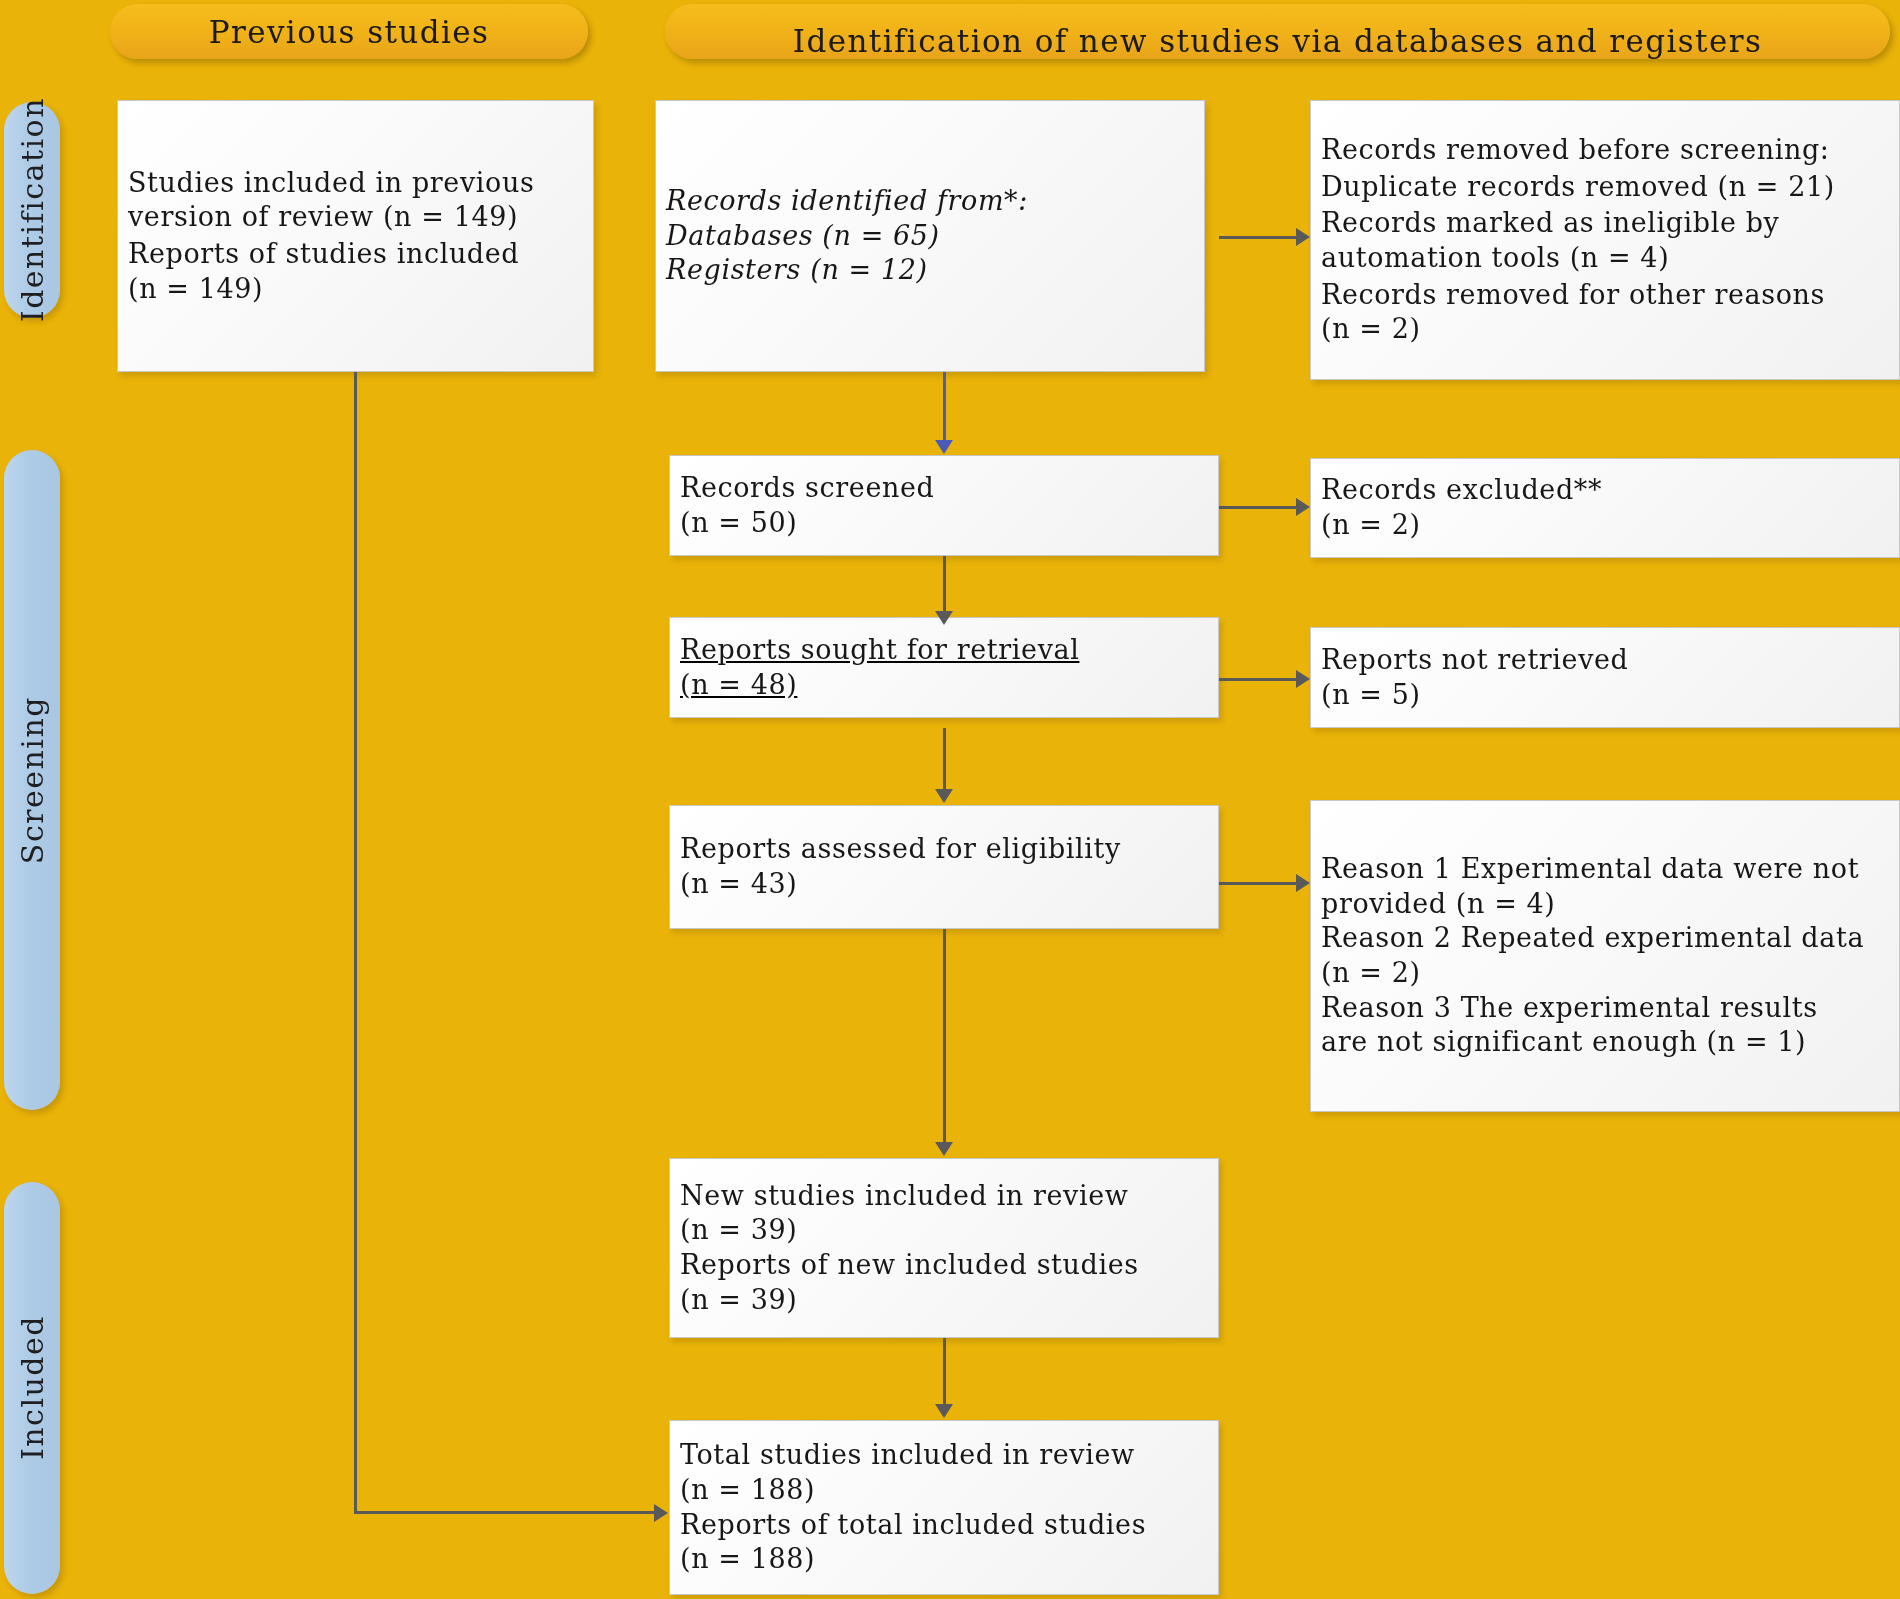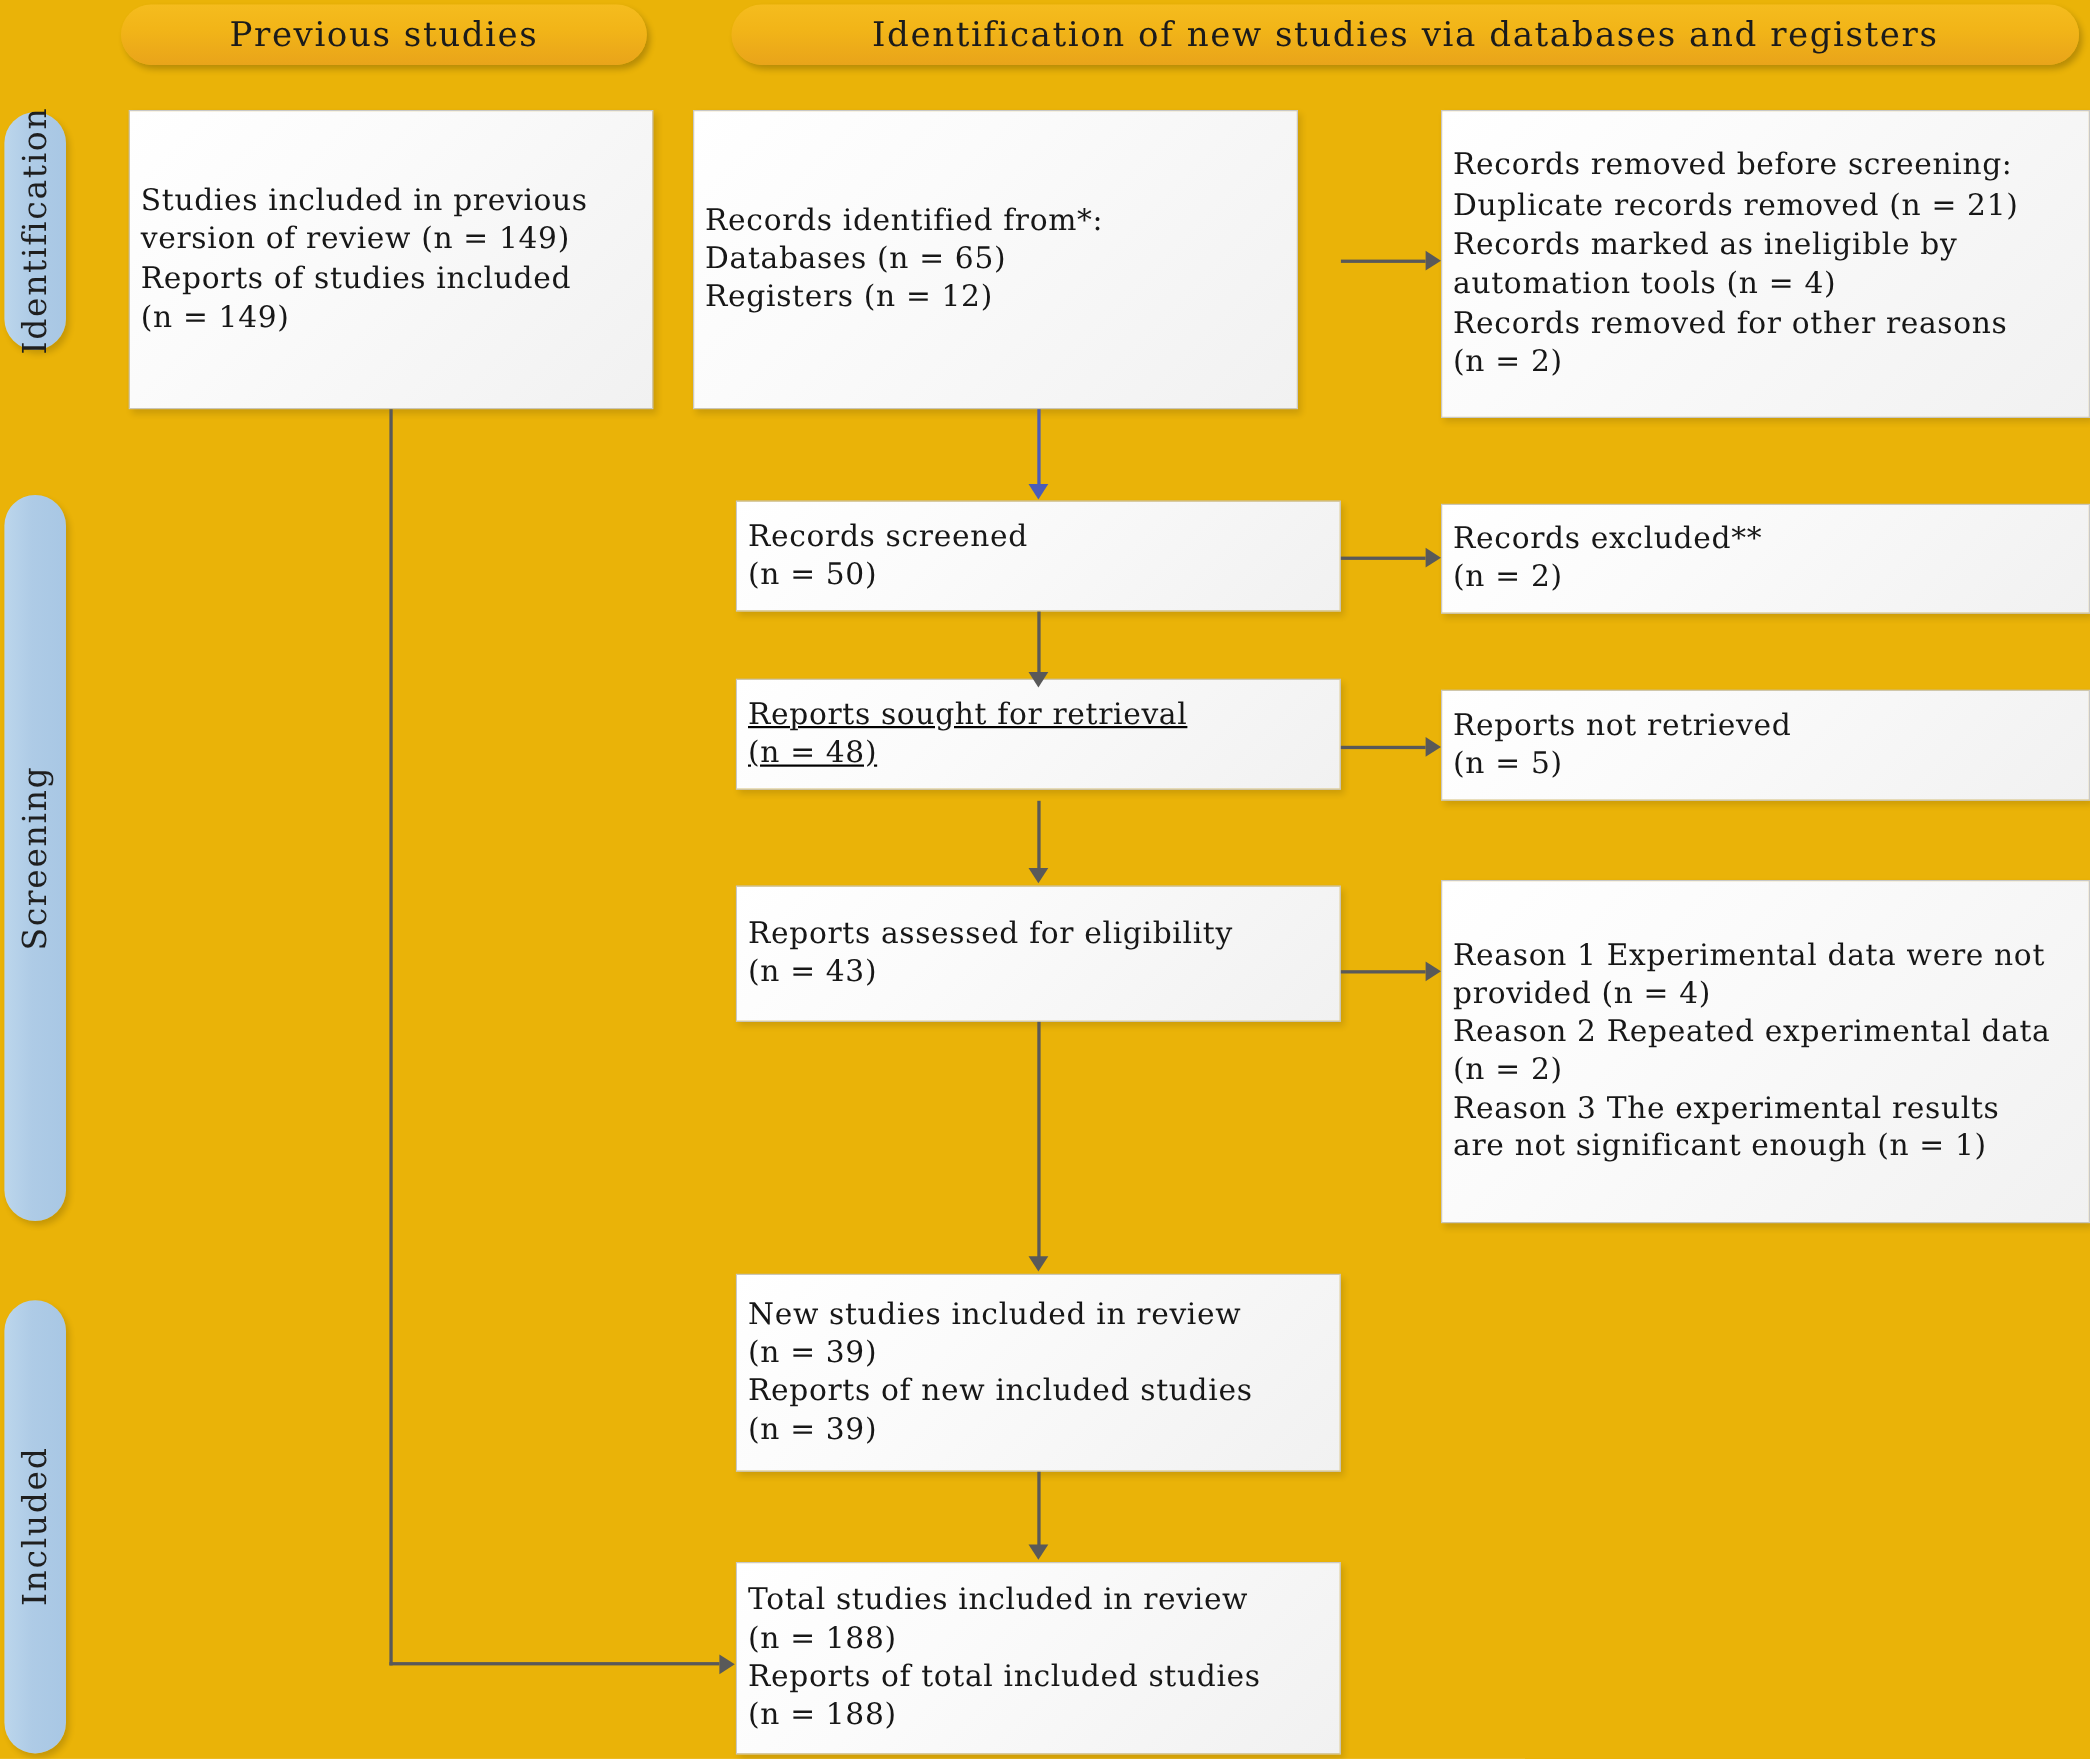--- a/index.html
+++ b/index.html
@@ -103,21 +103,21 @@
 </style>
 </head>
 <body>
 
 <div id="canvas">
 
   <div class="hdr-pill" style="left:110px; top:4px; width:478px; height:55px;">
     <span>Previous studies</span>
   </div>
 
-  <div class="hdr-pill" style="left:665px; top:4px; width:1225px; height:55px;">
+  <div class="hdr-pill" style="left:665px; top:4px; width:1225px; height:55px;align-items:flex-end;">
     <span>Identification of new studies via databases and registers</span>
   </div>
 
   <div class="stage-pill" style="left:4px; top:102px; width:56px; height:216px;">
     <span>Identification</span>
   </div>
 
   <div class="stage-pill" style="left:4px; top:450px; width:56px; height:660px;">
     <span>Screening</span>
   </div>
@@ -126,21 +126,21 @@
     <span>Included</span>
   </div>
 
   <div class="box" style="left:117px; top:100px; width:477px; height:272px;">
     <div class="line">Studies included in previous</div>
     <div class="line">version of review (n = 149)</div>
     <div class="line spaced">Reports of studies included</div>
     <div class="line">(n = 149)</div>
   </div>
 
-  <div class="box" style="left:630px; top:100px; width:550px; height:272px;">
+  <div class="box" style="left:655px; top:100px; width:550px; height:272px;font-style:italic;">
     <div class="line">Records identified from*:</div>
     <div class="line">Databases (n = 65)</div>
     <div class="line">Registers (n = 12)</div>
   </div>
 
   <div class="box" style="left:669px; top:455px; width:550px; height:101px;">
     <div class="line">Records screened</div>
     <div class="line">(n = 50)</div>
   </div>
 

